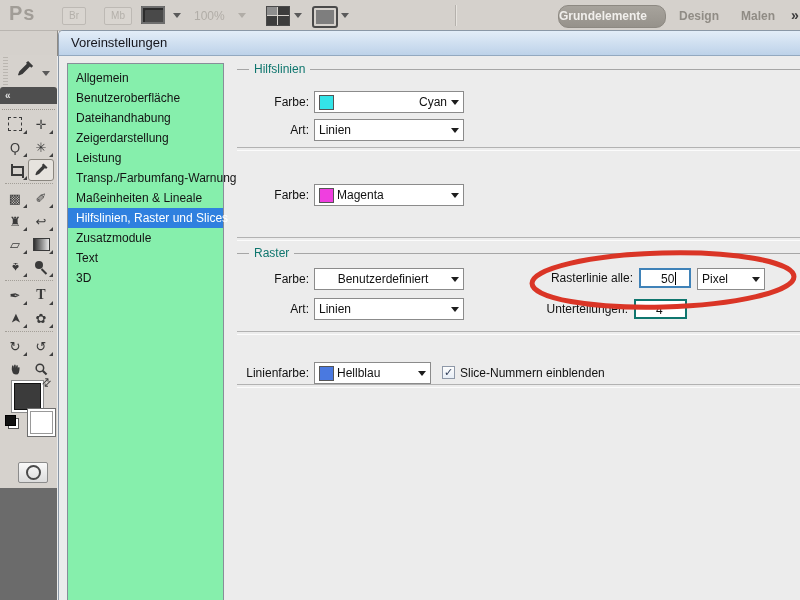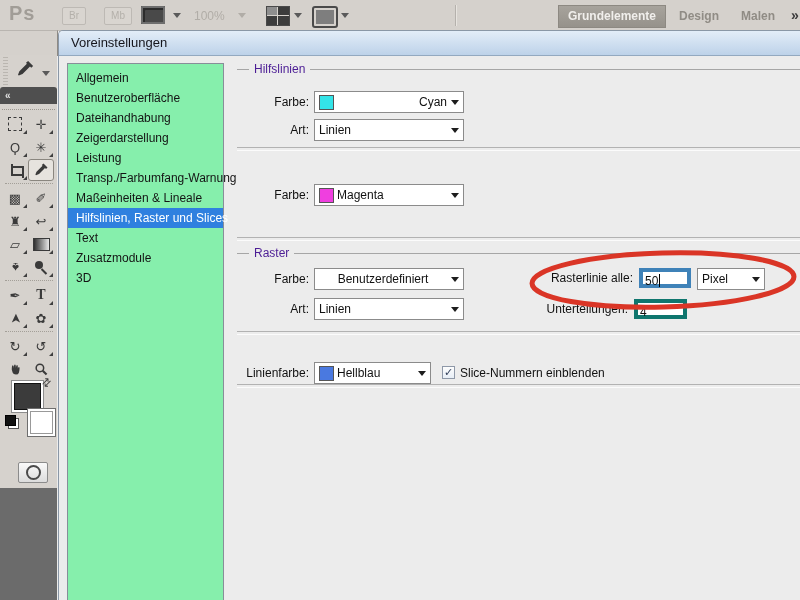--- a/index.html
+++ b/index.html
@@ -21,22 +21,22 @@
   .ab-tri2{position:absolute;left:238px;top:13px;}
   .icon-arrange{position:absolute;left:266px;top:6px;width:22px;height:18px;background:#8e8e8e;border:1px solid #4a4a4a;
      box-shadow:inset -11px -9px 0 0 #3c3c3c;}
   .icon-arrange::after{content:"";position:absolute;left:10px;top:0;width:1px;height:100%;background:#d5d1cc;}
   .icon-arrange::before{content:"";position:absolute;left:0;top:8px;width:100%;height:1px;background:#d5d1cc;z-index:1;}
   .ab-tri3{position:absolute;left:294px;top:13px;}
   .icon-screen{position:absolute;left:312px;top:6px;width:22px;height:18px;border:2px solid #4a4a4a;border-radius:3px;background:#d5d1cc;}
   .icon-screen::after{content:"";position:absolute;left:2px;top:2px;right:2px;bottom:2px;background:#7e7e7e;}
   .ab-tri4{position:absolute;left:341px;top:13px;}
   .ws-sep{position:absolute;left:455px;top:5px;width:1px;height:21px;background:#b5b1ac;box-shadow:1px 0 0 #e7e4df;}
-  .ws-active{position:absolute;left:558px;top:5px;width:106px;height:21px;border-radius:0;border:1px solid #8d8982;
-     background:linear-gradient(#a7a39c,#96928b);color:#f1efec;font-weight:bold;font-size:12px;text-align:center;line-height:21px;}
+  .ws-active{position:absolute;left:558px;top:5px;width:106px;height:21px;border-radius:10px;border:1px solid #8d8982;
+     background:linear-gradient(#a7a39c,#96928b);color:#f1efec;font-weight:bold;font-size:12px;text-align:left;line-height:21px;}
   .ws-item{position:absolute;top:9px;color:#908c85;font-weight:bold;font-size:12px;}
   .ws-design{left:679px;} .ws-malen{left:741px;}
   .ws-over{position:absolute;left:791px;top:7px;color:#3c3c3c;font-weight:bold;font-size:14px;}
   
   .file-row{position:absolute;left:0;top:30px;width:57px;height:25px;background:#d5d1cc;border-top:1px solid #b9b5b0;border-right:1px solid #8e8a84;}
   .file-label{position:absolute;left:14px;top:4px;color:#2a2a2a;font-size:12px;margin-top:48px;}
   
   .tools{position:absolute;left:0;top:55px;width:57px;height:433px;background:#d6d2cd;}
   .preset{position:absolute;left:0;top:0;width:57px;height:32px;}
   .dotstrip{position:absolute;left:3px;top:2px;width:5px;height:40px;
@@ -80,33 +80,33 @@
   
   .dialog{position:absolute;left:58px;top:30px;width:742px;height:570px;background:#ececec;
      border-left:1px solid #8a97a6;border-top:1px solid #8a97a6;border-radius:5px 0 0 0;}
   .titlebar{position:absolute;left:0;top:0;width:100%;height:25px;border-radius:4px 0 0 0;
      background:linear-gradient(#e3edf8,#bdd2e9);border-bottom:1px solid #93a9c0;box-sizing:border-box;}
   .titlebar span{position:absolute;left:12px;top:4px;font-size:13px;color:#15151c;}
   .listbox{position:absolute;left:8px;top:32px;width:157px;height:538px;background:#86efac;border:1px solid #888e99;box-sizing:border-box;}
   .li{height:20px;line-height:20px;padding-left:8px;white-space:nowrap;color:#141414;margin-top:0px;}
   .li.first{margin-top:4px;}
   .li.sel{background:#2f80df;color:#fff;}
-  .sec-title{position:absolute;left:178px;right:0;height:16px;display:flex;align-items:center;font-size:12px;color:#4c1d95;}
+  .sec-title{position:absolute;left:178px;right:0;height:16px;display:flex;align-items:center;font-size:12px;color:#0f766e;}
   .sec-title::before{content:"";width:12px;border-top:1px solid #a6a6a6;margin-right:5px;}
   .sec-title::after{content:"";flex:1;border-top:1px solid #a6a6a6;margin-left:5px;}
   .sep{position:absolute;left:178px;right:0;height:2px;border-top:1px solid #b2b2b2;border-bottom:1px solid #fbfbfb;}
   .lbl{position:absolute;height:22px;line-height:22px;text-align:right;color:#111;}
   .dd{position:absolute;height:22px;background:#fff;border:1px solid #8b8b8b;box-sizing:border-box;
       display:flex;align-items:center;padding:0 4px;}
   .dd .sw{width:13px;height:13px;border:1px solid #555;margin-right:3px;flex:none;}
   .dd .tx{flex:1;font-size:12px;color:#111;white-space:nowrap;overflow:hidden;}
   .dd .tx.center{text-align:center;}
   .dd .arr{width:0;height:0;border-left:4px solid transparent;border-right:4px solid transparent;border-top:5px solid #1d1d1d;margin-left:4px;flex:none;}
-  .inp{position:absolute;height:20px;background:#fff;border:4px solid #0f766e;box-sizing:border-box;
-       line-height:18px;padding-left:2px;font-size:12px;color:#111;}
+  .inp{position:absolute;height:20px;background:#fff;border:2px solid #0f766e;box-sizing:border-box;
+       line-height:18px;padding-left:20px;font-size:12px;color:#111;}
   .inp.focus{border-color:#3f82b8;}
   .caret{display:inline-block;width:1px;height:13px;background:#000;vertical-align:-2px;margin-left:1px;}
   .cb{position:absolute;width:13px;height:13px;background:linear-gradient(#fdfdfd,#e7eef6);border:1px solid #8e98a8;box-sizing:border-box;
       font-size:11px;line-height:11px;text-align:center;color:#33415c;font-weight:bold;}
   .cb-lbl{position:absolute;height:18px;line-height:18px;color:#111;}
   .ellipse-svg{position:absolute;left:527px;top:249px;pointer-events:none;}
 </style>
 </head>
 <body>
 
@@ -249,22 +249,22 @@
 
   <div class="listbox">
     <div class="li first">Allgemein</div>
     <div class="li">Benutzeroberfläche</div>
     <div class="li">Dateihandhabung</div>
     <div class="li">Zeigerdarstellung</div>
     <div class="li">Leistung</div>
     <div class="li">Transp./Farbumfang-Warnung</div>
     <div class="li">Maßeinheiten &amp; Lineale</div>
     <div class="li sel">Hilfslinien, Raster und Slices</div>
+    <div class="li">Zusatzmodule</div>
     <div class="li">Text</div>
-    <div class="li">Zusatzmodule</div>
     <div class="li">3D</div>
   </div>
 
   <div class="sec-title" style="top:30px;">
     <span>Hilfslinien</span>
   </div>
   <div class="lbl" style="left:178px;top:60px;width:72px;">Farbe:</div>
   <div class="dd" style="left:255px;top:60px;width:150px;text-align:right;">
     <span class="sw" style="background: rgb(51, 228, 232);"></span>
     <span class="tx">Cyan</span>

